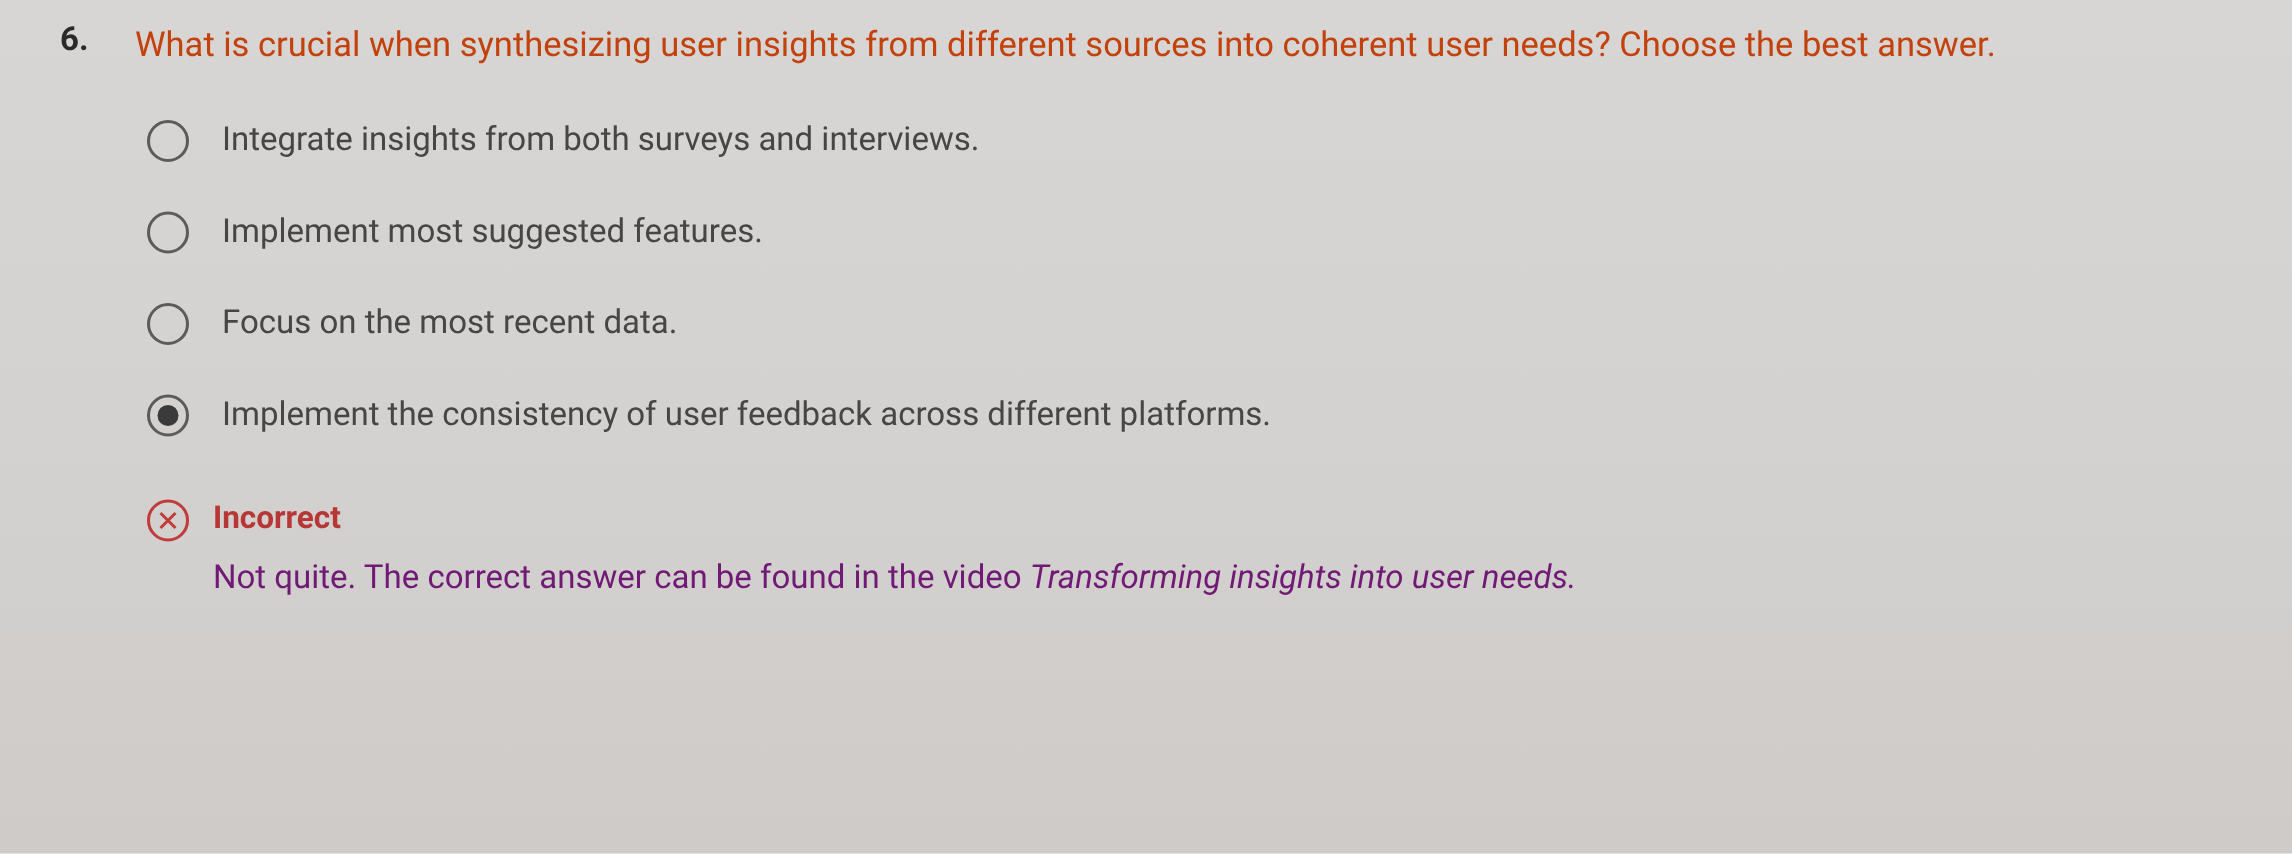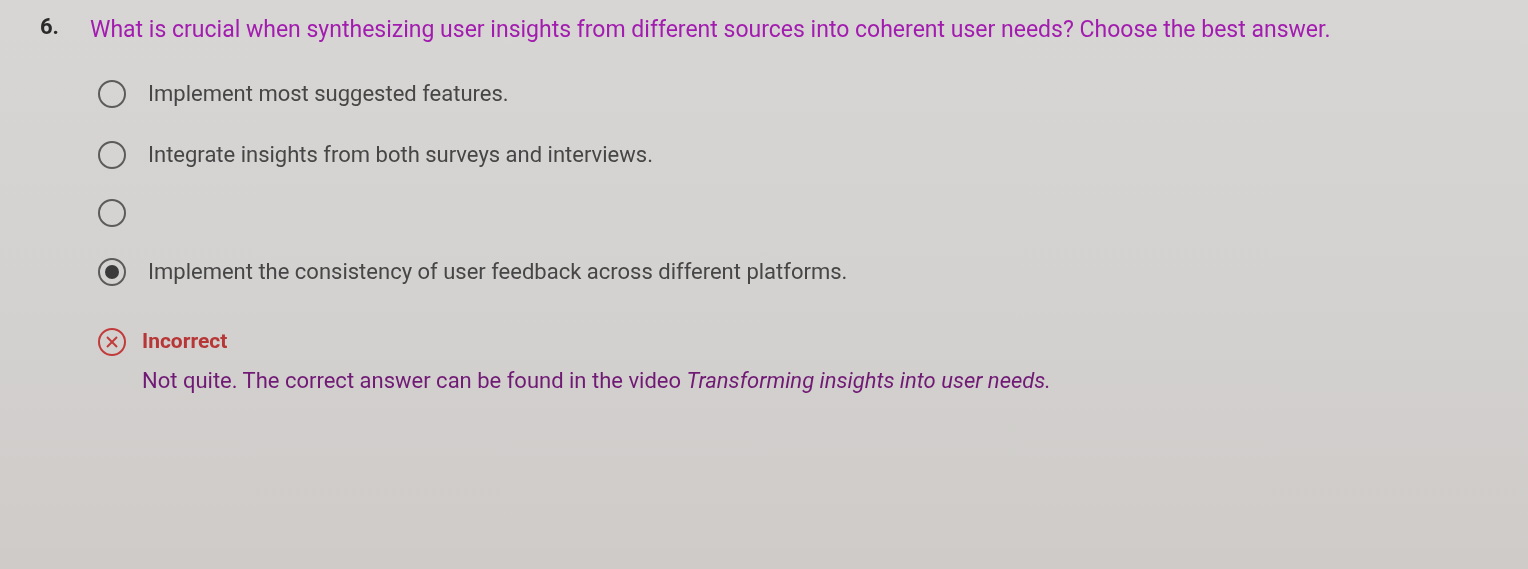--- a/index.html
+++ b/index.html
@@ -24,21 +24,21 @@
     .question-number {
       font-weight: 700;
       color: #2a2a2a;
       min-width: 30px;
       font-size: 22px;
     }
     .question-content {
       flex: 1;
     }
     .question-text {
-      color: #a21caf;
+      color: #c2410c;
       font-size: 23px;
       margin-bottom: 28px;
       line-height: 1.7;
     }
     .options {
       display: flex;
       flex-direction: column;
       gap: 28px;
       margin-bottom: 38px;
       padding-left: 8px;
@@ -111,28 +111,29 @@
 <body>
 
 <div class="question-block">
   <div class="question-number">6.</div>
   <div class="question-content">
     <div class="question-text">What is crucial when synthesizing user insights from different sources into coherent user needs? Choose the best answer.</div>
 
     <div class="options">
       <div class="option">
         <div class="radio-circle"></div>
+        <div class="option-label">Integrate insights from both surveys and interviews.</div>
+      </div>
+      <div class="option">
+        <div class="radio-circle"></div>
         <div class="option-label">Implement most suggested features.</div>
       </div>
       <div class="option">
         <div class="radio-circle"></div>
-        <div class="option-label">Integrate insights from both surveys and interviews.</div>
-      </div>
-      <div class="option">
-        <div class="radio-circle"></div>
+        <div class="option-label">Focus on the most recent data.</div>
       </div>
       <div class="option">
         <div class="radio-circle selected"></div>
         <div class="option-label">Implement the consistency of user feedback across different platforms.</div>
       </div>
     </div>
 
     <div class="feedback">
       <div class="x-icon">
         <svg width="14" height="14" viewBox="0 0 14 14">

